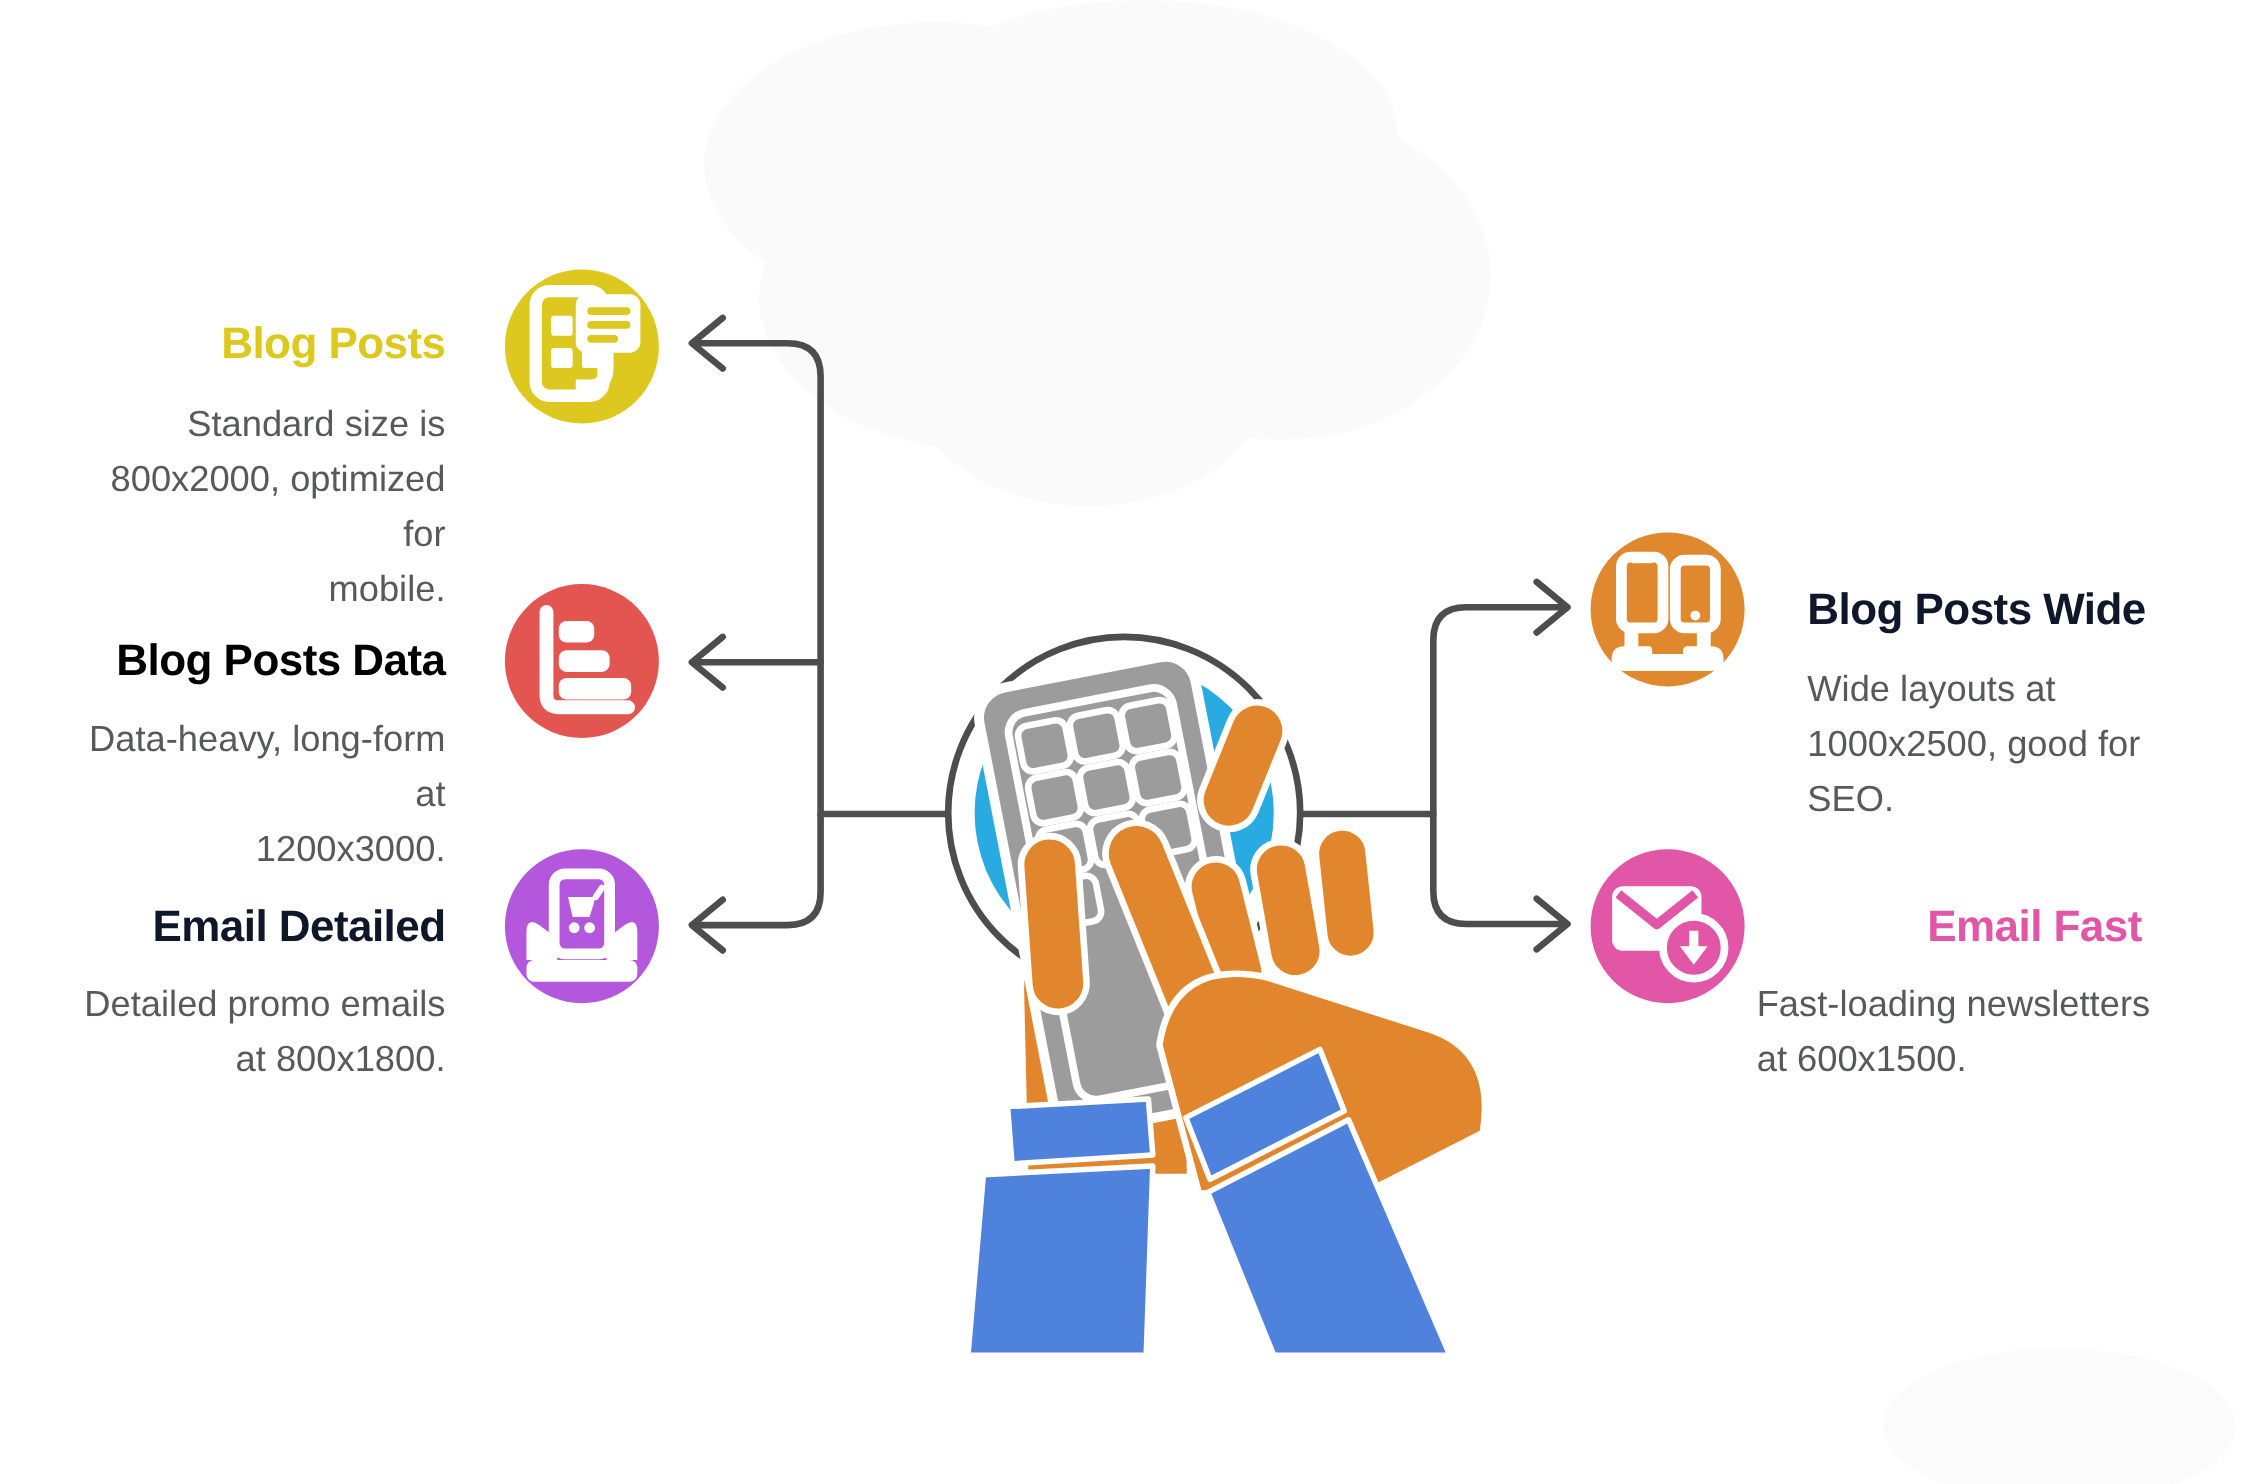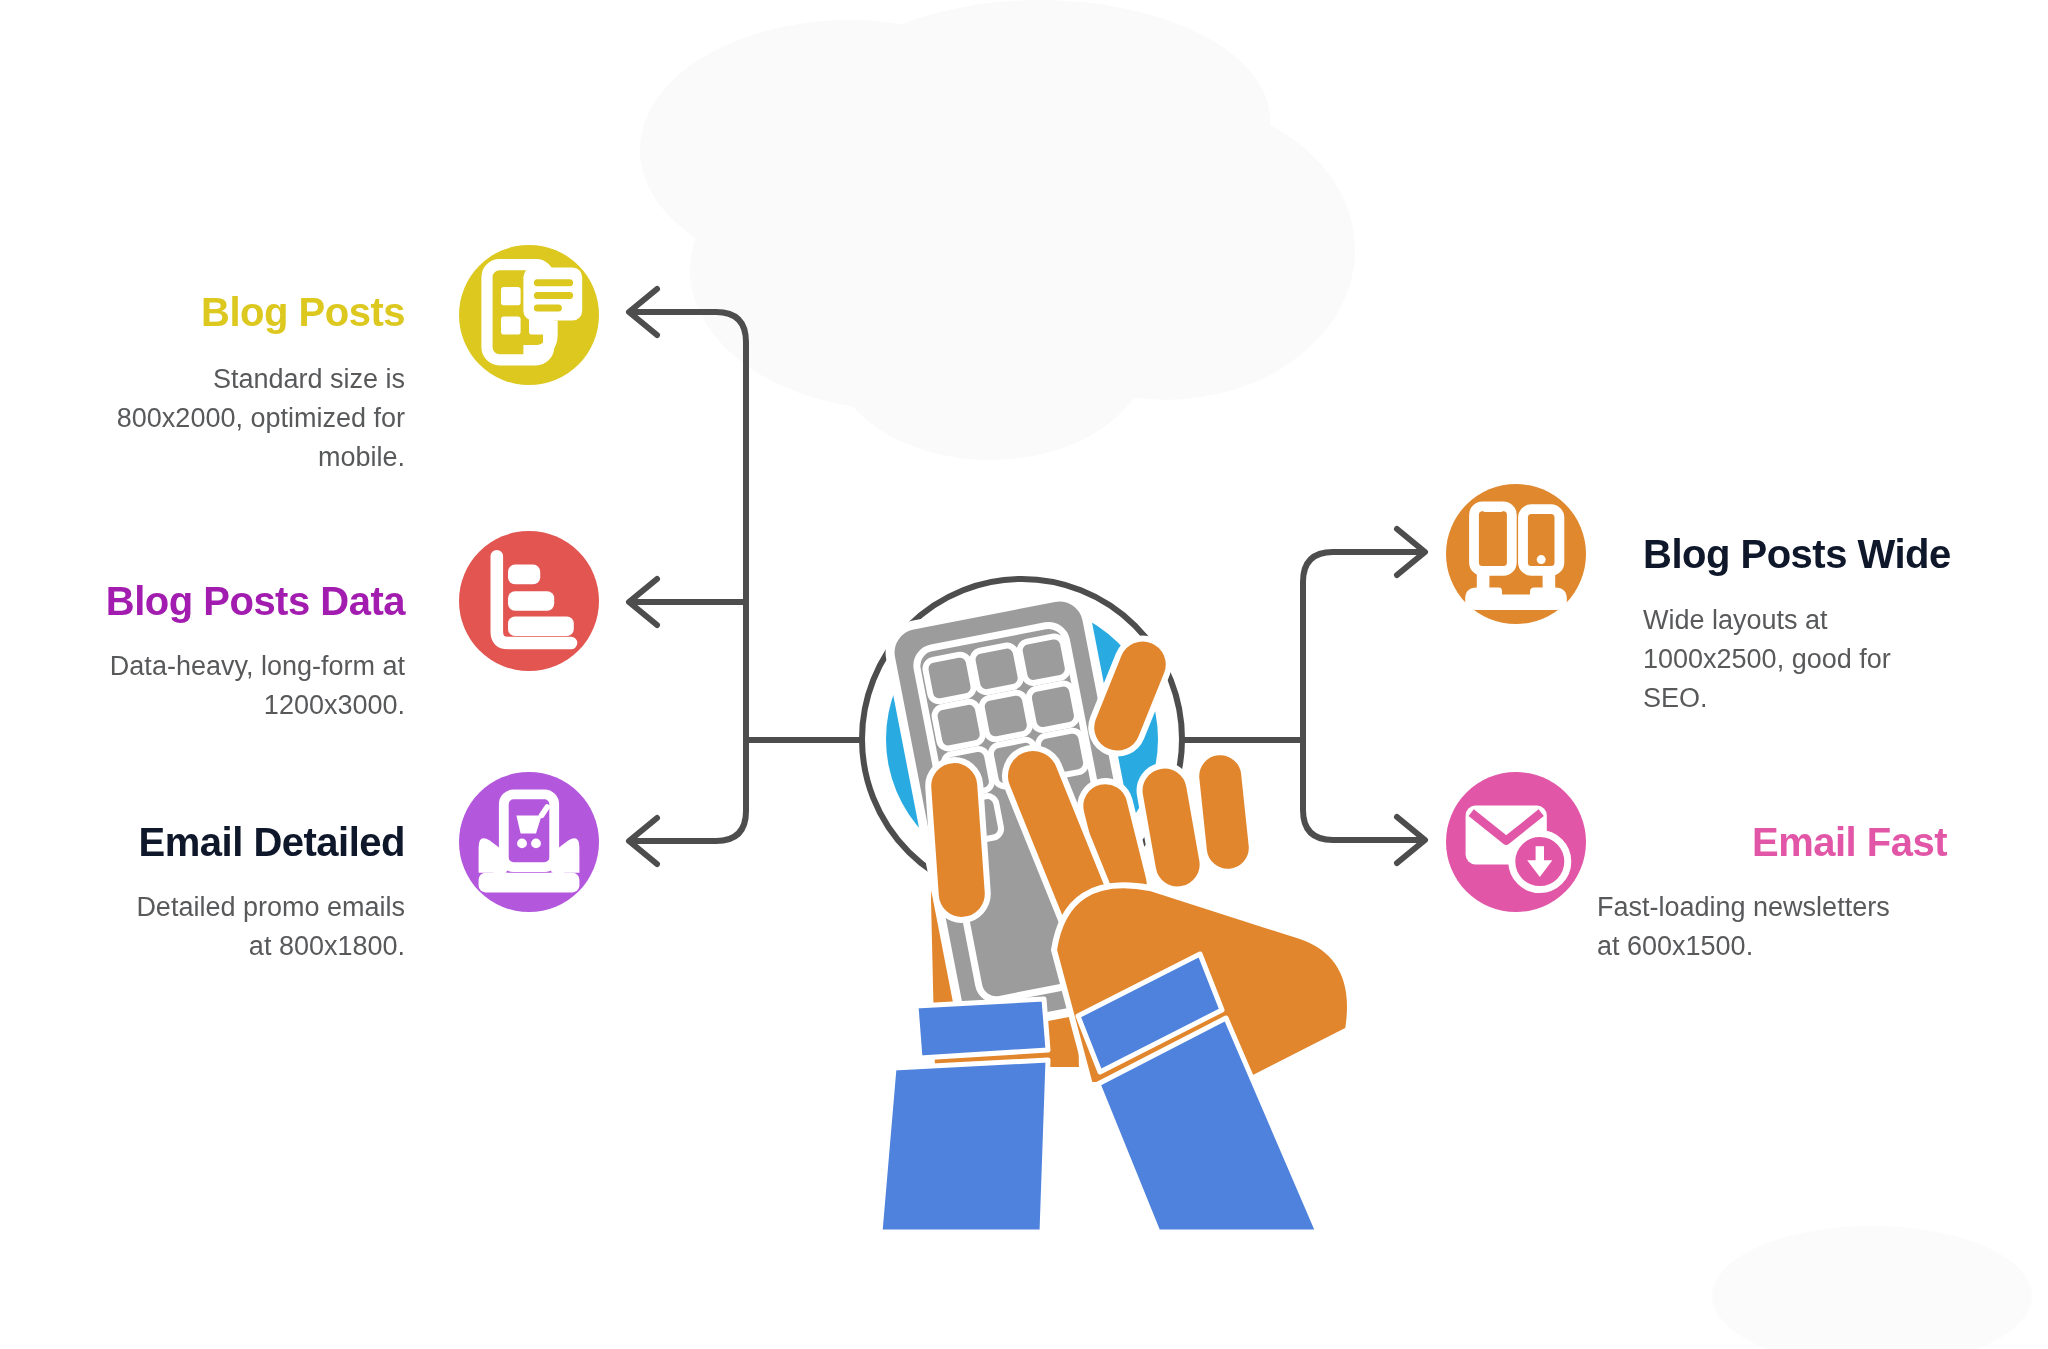--- a/index.html
+++ b/index.html
@@ -26,21 +26,21 @@
   .cloud-br{fill:#FBFBFB;}
   .icon-circle{
     position:absolute;width:140px;height:140px;border-radius:50%;
   }
   .icon-circle svg{position:absolute;left:0;top:0;width:100%;height:100%;}
   .node-title{
     position:absolute;font-weight:bold;font-size:40px;line-height:48px;
     letter-spacing:-0.5px;white-space:nowrap;
   }
   .node-desc{
-    position:absolute;font-size:27px;line-height:39px;color:var(--text);
+    position:absolute;font-size:33px;line-height:50px;color:var(--text);
     white-space:pre-line;
   }
   .align-right{text-align:right;}
   .align-left{text-align:left;}
 </style>
 </head>
 <body>
 
 <div id="canvas" style="--line: #4D4D4D; --text: #58595B; --blue: #29ABE2; --phone: #9C9C9C; --hand: #E1862C; --sleeve: #4E82DC;">
 
@@ -141,21 +141,21 @@
   
   <div class="node">
     <div class="icon-circle" style="left: 459px; top: 531px; background-color: rgb(226, 85, 81); color: rgb(226, 85, 81);">
       <svg viewBox="0 0 100 100">
         <path d="M27 18 V72 Q27 80 35 80 H80" fill="none" stroke="#fff" stroke-width="9" stroke-linecap="round"></path>
         <rect x="35" y="24" width="23" height="14" rx="5" fill="#fff"></rect>
         <rect x="35" y="43" width="33" height="14" rx="5" fill="#fff"></rect>
         <rect x="35" y="61" width="47" height="14" rx="5" fill="#fff"></rect>
       </svg>
     </div>
-    <div class="node-title align-right" style="left: 55px; top: 577px; width: 350px; color: #a21caf;">Blog Posts Data</div>
+    <div class="node-title align-right" style="left: 55px; top: 577px; width: 350px; color: #000000;">Blog Posts Data</div>
     <div class="node-desc align-right" style="left:55px;top:647px;width:350px;">Data-heavy, long-form at
 1200x3000.</div>
   </div>
 
   
   <div class="node">
     <div class="icon-circle" style="left: 459px; top: 772px; background-color: rgb(179, 87, 220); color: rgb(179, 87, 220);">
       <svg viewBox="0 0 100 100">
         <path d="M14 54 Q14 44 22 49 L34 58 L34 72 L14 72 Z" fill="#fff"></path>
         <path d="M86 54 Q86 44 78 49 L66 58 L66 72 L86 72 Z" fill="#fff"></path>

